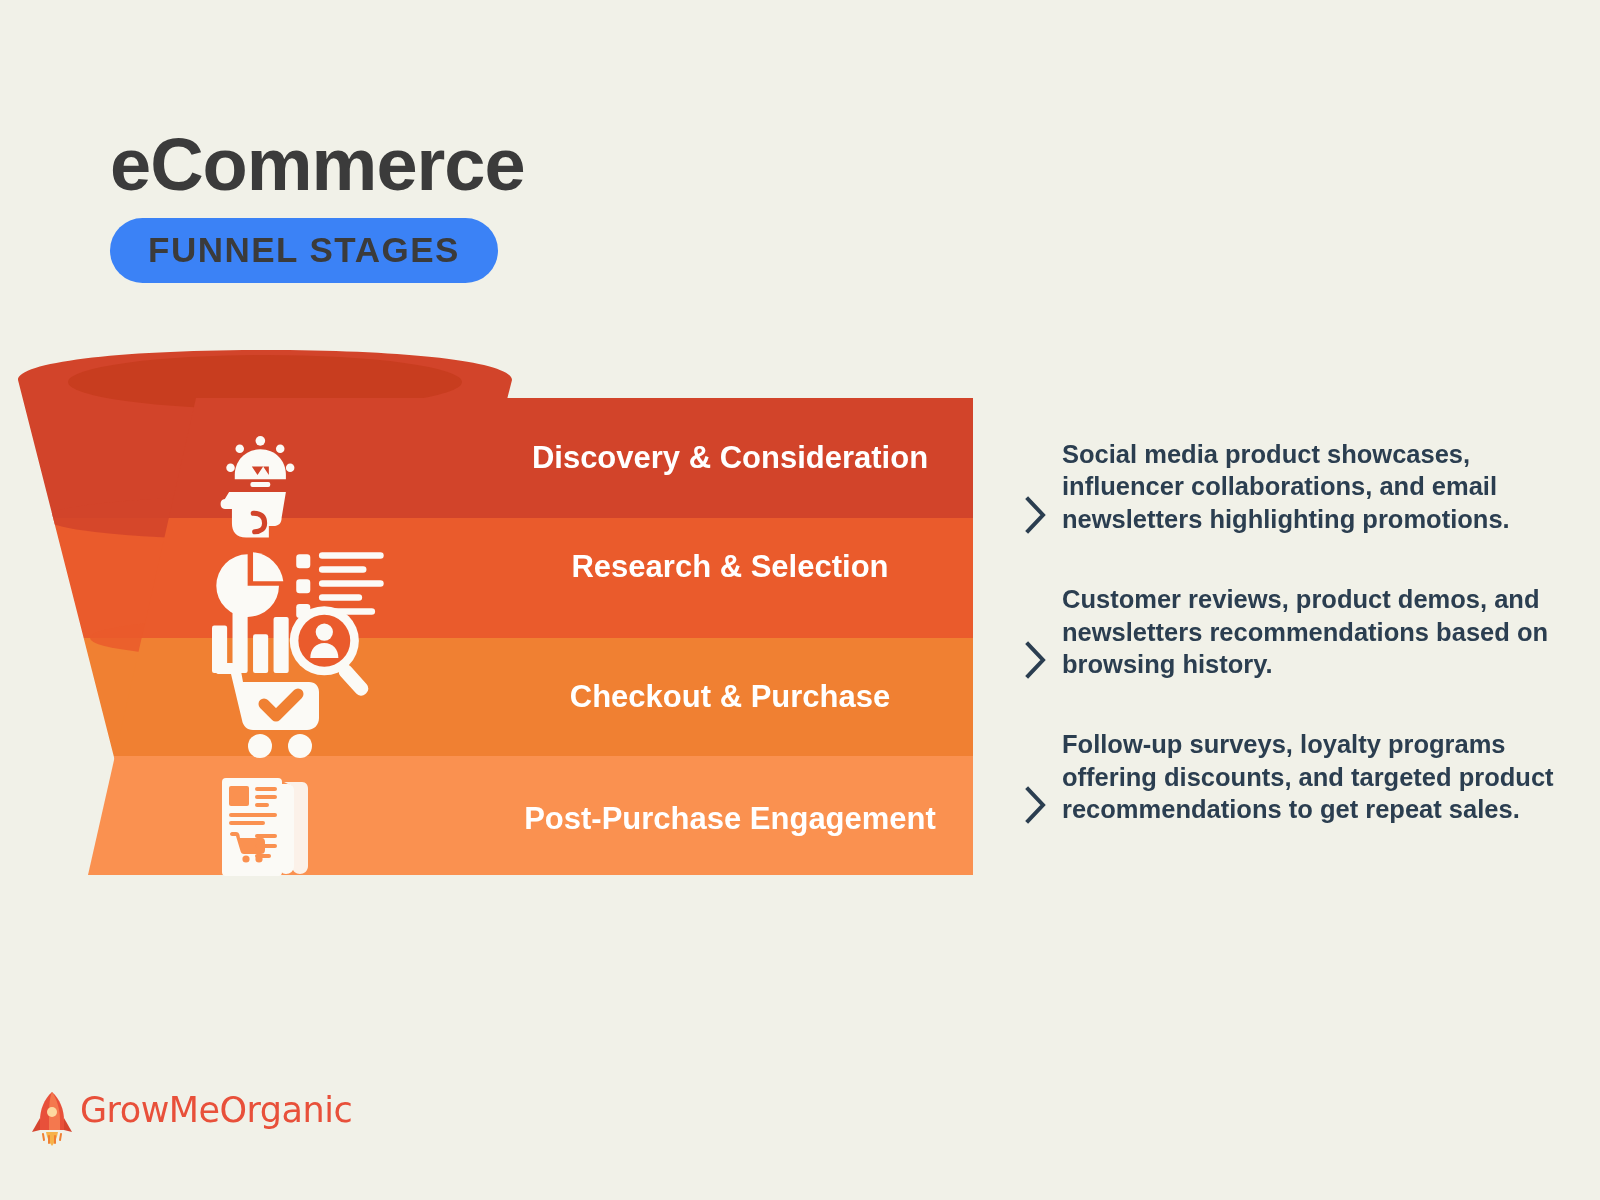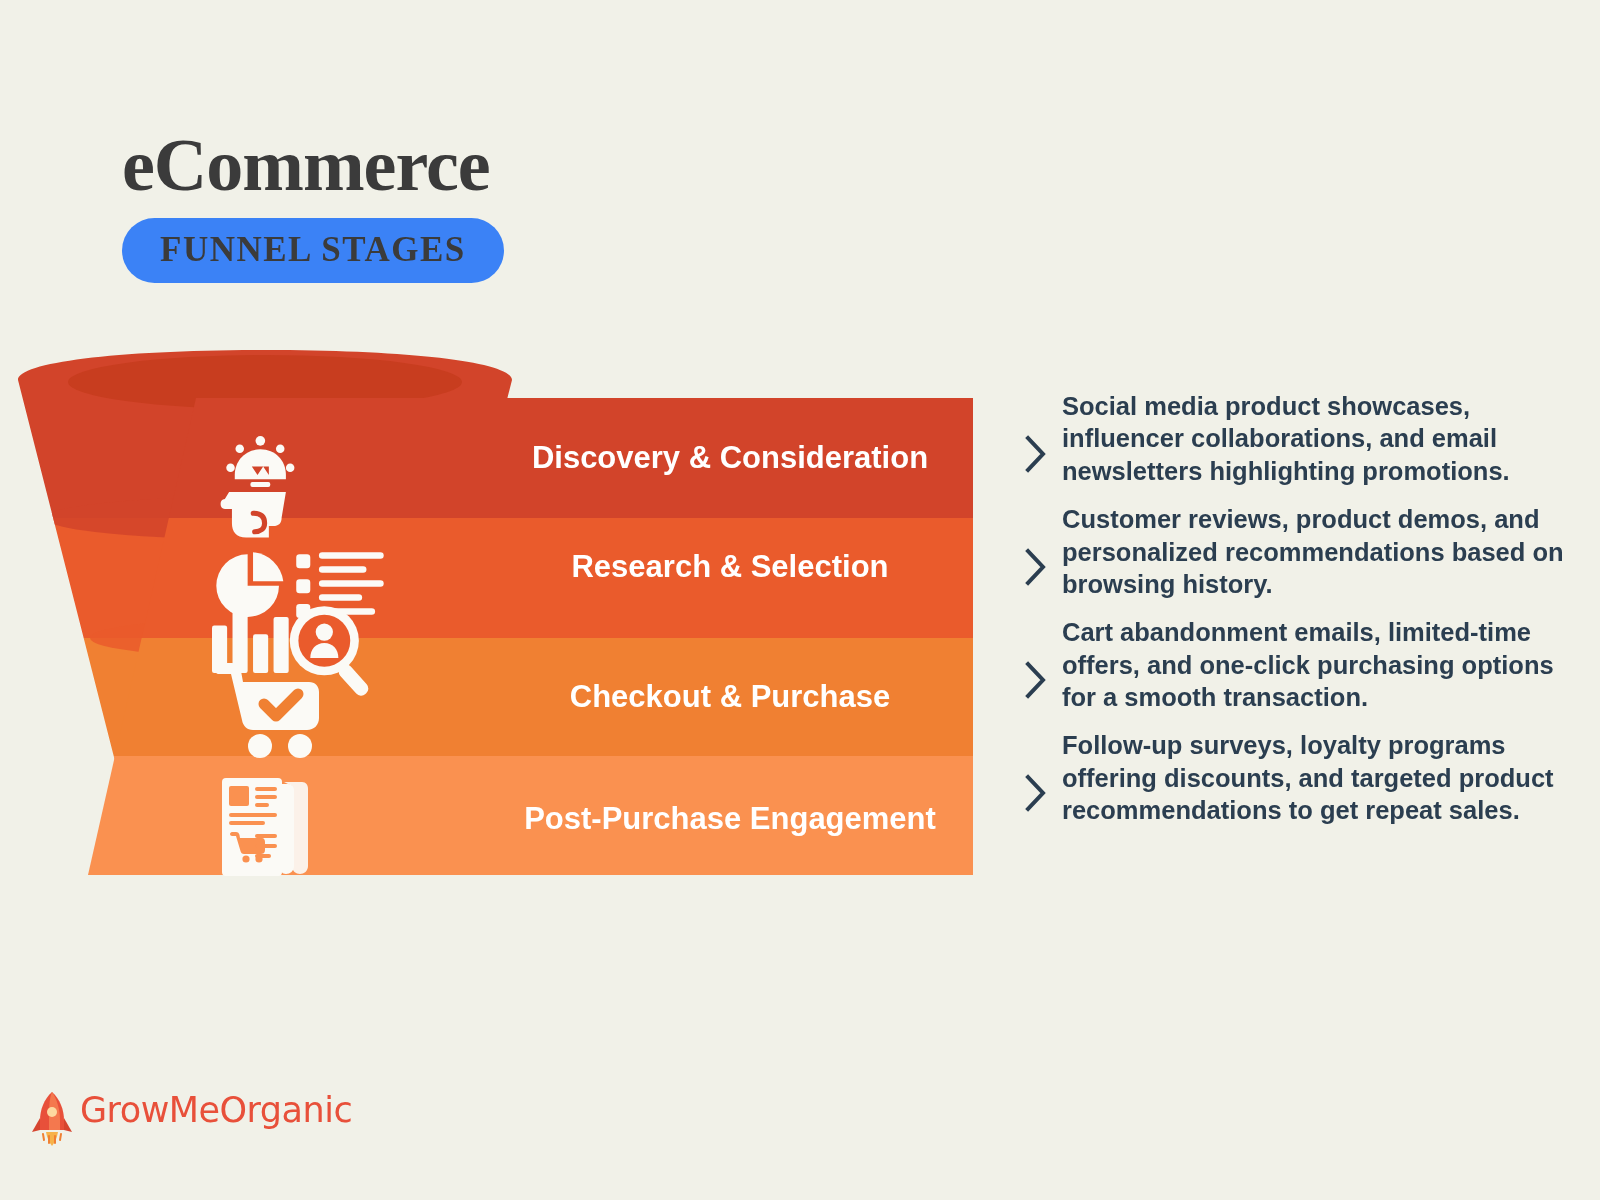--- a/index.html
+++ b/index.html
@@ -6,21 +6,21 @@
   body{
     width:1600px;height:1200px;
     background:#f1f1e8;
     font-family:"Liberation Sans", sans-serif;
     overflow:hidden;
     position:relative;
   }
   .stage{position:absolute;}
 
   
-  #header{left:122px;top:128px;font-family:Liberation Serif, serif;}
+  #header{left:110px;top:128px;}
   #title{
     font-size:74px;font-weight:bold;color:#3b3b3b;
     letter-spacing:-1px;line-height:1;margin:0;
   }
   #badge{
     display:inline-block;margin-top:16px;
     background:#3b82f6;border-radius:40px;
     padding:14px 38px 16px 38px;
   }
   #badge-text{
@@ -37,21 +37,21 @@
                 pointer-events:none;}
   .stage-label{
     position:absolute;width:480px;left:490px;
     color:#ffffff;font-weight:bold;text-align:center;
     font-size:31px;line-height:1.16;
     display:flex;align-items:center;justify-content:center;
   }
 
   
   #descriptions{position:absolute;left:1010px;top:390px;width:560px;}
-  .desc-row{display:flex;align-items:center;margin-bottom:16px;}
+  .desc-row{display:flex;align-items:flex-end;margin-bottom:16px;margin-top:48px;}
   .chev{
     width:52px;flex:0 0 52px;display:flex;align-items:center;
     justify-content:center;padding-top:6px;
   }
   .desc-text{
     color:#2b3e50;font-weight:bold;font-size:25.5px;line-height:1.27;
     flex:1;
   }
   .r1 .chev{padding-top:30px;}
   .r2 .chev{padding-top:30px;}
@@ -197,31 +197,23 @@
     </div>
     <div class="desc-text">Social media product showcases, influencer collaborations, and email newsletters highlighting promotions.</div>
   </div>
 
   <div class="desc-row r2">
     <div class="chev">
       <svg width="26" height="40" viewBox="0 0 26 40">
           <path d="M5 4 L20 20 L5 36" fill="none" stroke="#2b3e50" stroke-width="4" stroke-linecap="square"></path>
         </svg>
     </div>
-    <div class="desc-text">Customer reviews, product demos, and personalized recommendations based on browsing history.</div>
-  </div>
-
-  <div class="desc-row r3">
-    <div class="chev">
-      <svg width="26" height="40" viewBox="0 0 26 40">
-          <path d="M5 4 L20 20 L5 36" fill="none" stroke="#2b3e50" stroke-width="4" stroke-linecap="square"></path>
-        </svg>
-    </div>
-    <div class="desc-text">Cart abandonment emails, limited-time offers, and one-click purchasing options for a smooth transaction.</div>
-  </div>
+    <div class="desc-text">Customer reviews, product demos, and newsletters recommendations based on browsing history.</div>
+  </div>
+
 
   <div class="desc-row r4">
     <div class="chev">
       <svg width="26" height="40" viewBox="0 0 26 40">
           <path d="M5 4 L20 20 L5 36" fill="none" stroke="#2b3e50" stroke-width="4" stroke-linecap="square"></path>
         </svg>
     </div>
     <div class="desc-text">Follow-up surveys, loyalty programs offering discounts, and targeted product recommendations to get repeat sales.</div>
   </div>
 

